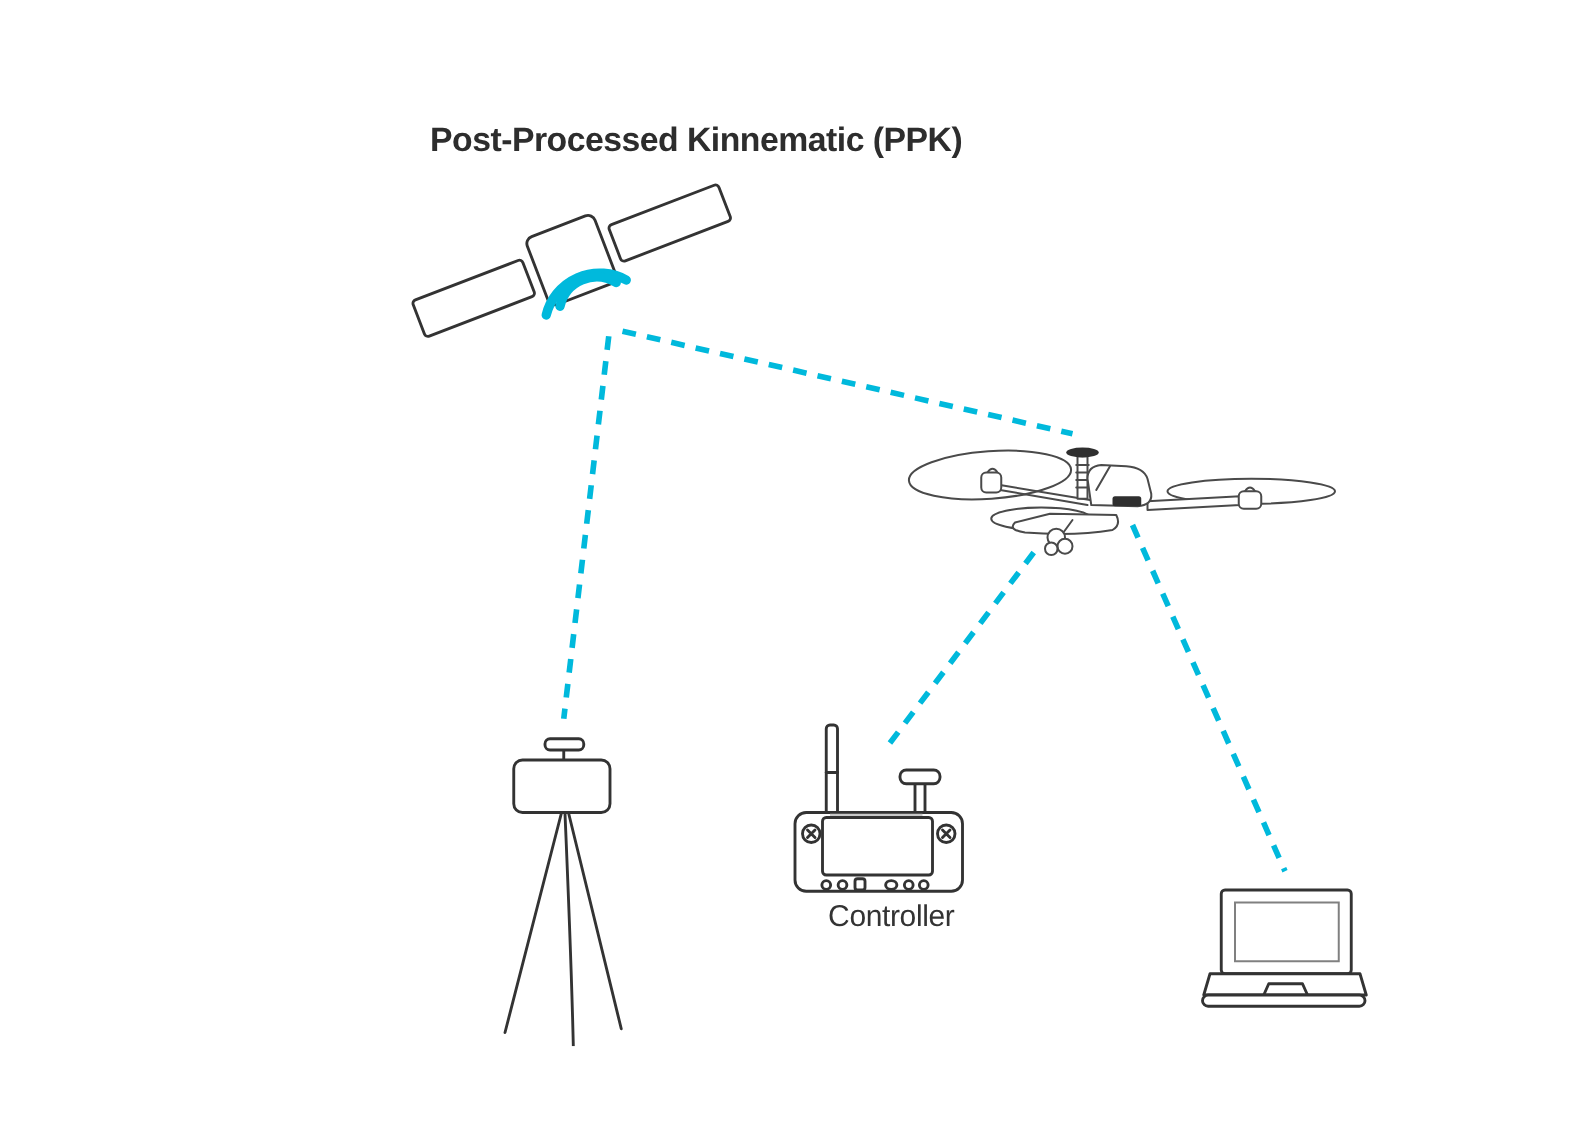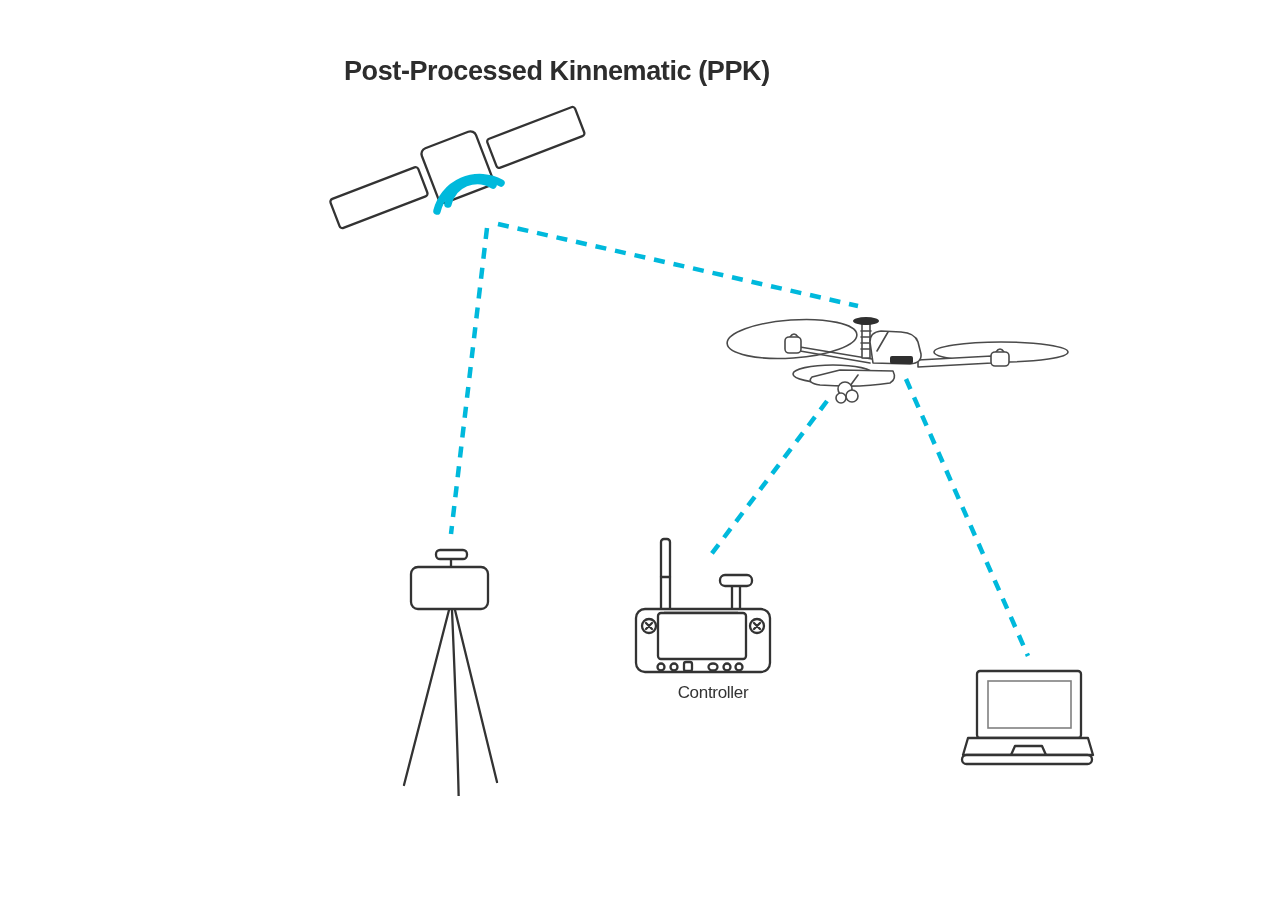--- a/index.html
+++ b/index.html
@@ -4,35 +4,36 @@
 <style>
   html, body { margin: 0; padding: 0; background: #ffffff; }
   :root { --accent: #00b9dc; --line: #333333; --text: #333333; }
   .canvas {
     position: relative;
     width: 1269px;
     height: 796px;
     background: #ffffff;
     overflow: hidden;
     font-family: "Liberation Sans", sans-serif;
+    margin-top: 41px;
   }
   .canvas > svg { position: absolute; left: 0; top: 0; }
   .title {
     position: absolute;
     left: 344px;
     top: 56px;
     font-size: 27px;
     font-weight: 700;
     letter-spacing: -0.4px;
     color: #2d2d2d;
     white-space: nowrap;
   }
   .label {
     position: absolute;
-    font-size: 17px;
+    font-size: 24px;
     line-height: 29px;
     letter-spacing: -0.3px;
     color: var(--text);
     white-space: pre-line;
   }
   .label-base { left: 502px; top: 778px; text-align: left; }
   .label-controller { left: 635px; top: 678px; width: 156px; text-align: center; }
   .label-laptop { left: 953px; top: 775px; width: 152px; text-align: center; }
 
   

